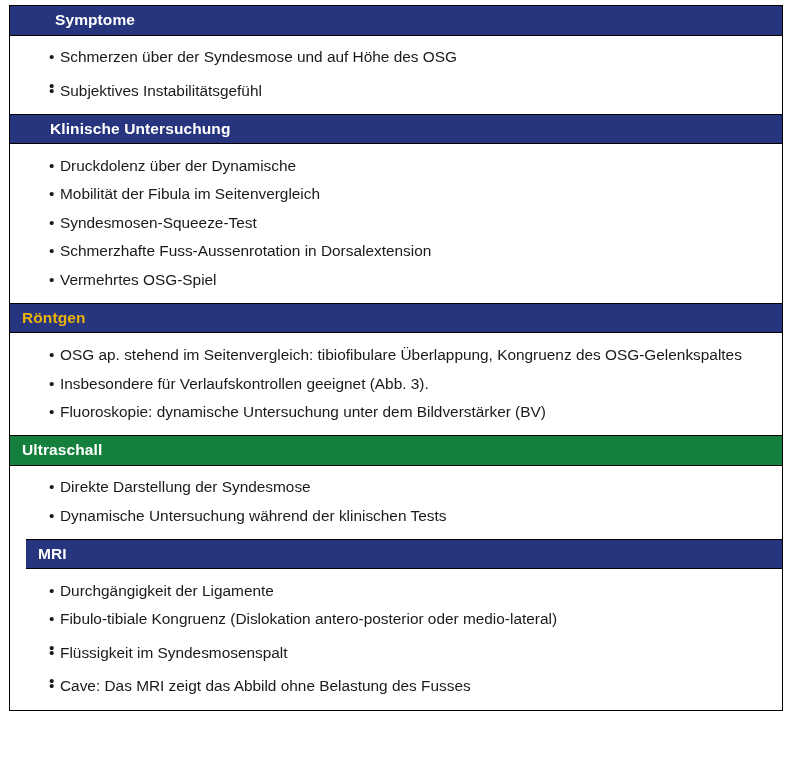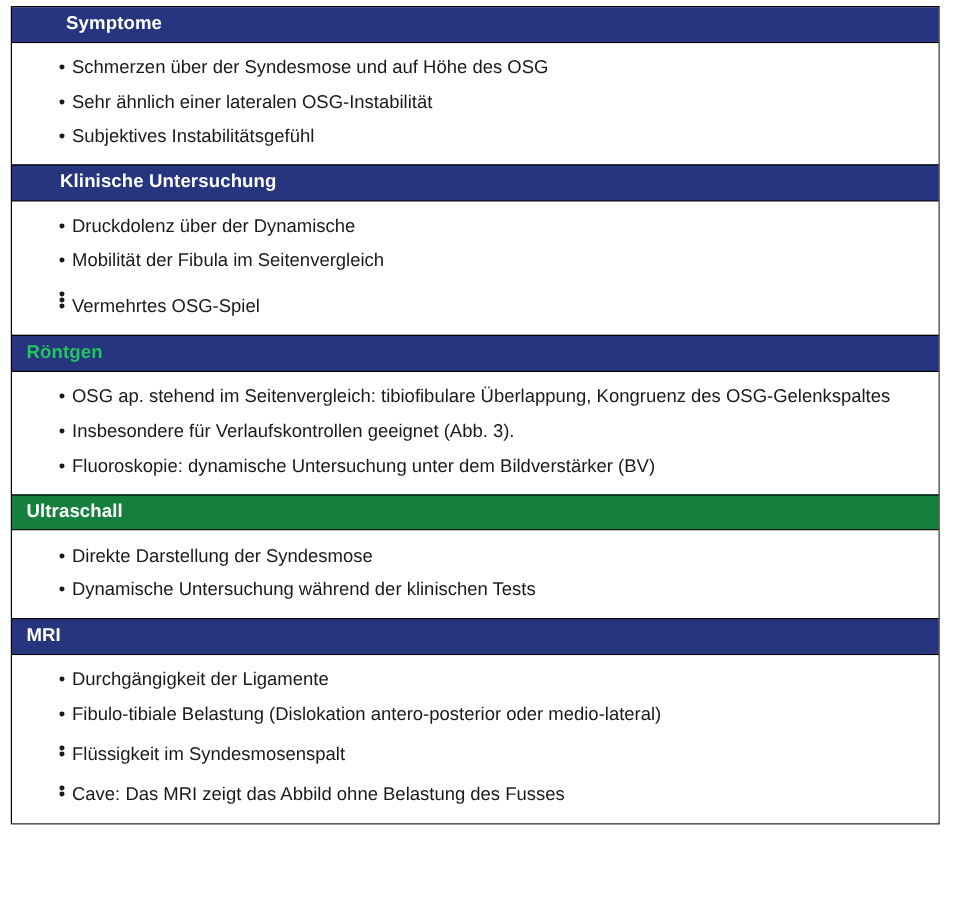--- a/index.html
+++ b/index.html
@@ -84,62 +84,62 @@
 <body style="background: rgb(255, 255, 255);">
 
 <div class="page">
 
   <div class="criteria-table" id="criteria-table" style="border-color: rgb(0, 0, 0);">
       <div class="section">
         <div class="section-header" style="background: rgb(39, 53, 126); color: rgb(255, 255, 255); border-top-color: rgb(0, 0, 0); border-bottom-color: rgb(0, 0, 0); padding-left: 45px;">Symptome</div>
         <div class="section-body">
           <ul class="bullet-list">
             <li class="bullet-item"><span class="bullet-dot">•</span><span class="bullet-text">Schmerzen über der Syndesmose und auf Höhe des OSG</span></li>
-            <li class="bullet-item"><span class="bullet-dot">•</span><span class="bullet-text">Sehr ähnlich einer lateralen OSG-Instabilität</span></li>
+            <li class="bullet-item"><span class="bullet-dot">•</span></li>
             <li class="bullet-item"><span class="bullet-dot">•</span><span class="bullet-text">Subjektives Instabilitätsgefühl</span></li>
           </ul>
         </div>
       </div>
       <div class="section">
         <div class="section-header" style="background: rgb(39, 53, 126); color: rgb(255, 255, 255); border-top-color: rgb(0, 0, 0); border-bottom-color: rgb(0, 0, 0); padding-left: 40px;">Klinische Untersuchung</div>
         <div class="section-body">
           <ul class="bullet-list">
             <li class="bullet-item"><span class="bullet-dot">•</span><span class="bullet-text">Druckdolenz über der Dynamische</span></li>
             <li class="bullet-item"><span class="bullet-dot">•</span><span class="bullet-text">Mobilität der Fibula im Seitenvergleich</span></li>
-            <li class="bullet-item"><span class="bullet-dot">•</span></li>
-            <li class="bullet-item"><span class="bullet-dot">•</span></li>
+            <li class="bullet-item"><span class="bullet-dot">•</span><span class="bullet-text">Syndesmosen-Squeeze-Test</span></li>
+            <li class="bullet-item"><span class="bullet-dot">•</span><span class="bullet-text">Schmerzhafte Fuss-Aussenrotation in Dorsalextension</span></li>
             <li class="bullet-item"><span class="bullet-dot">•</span><span class="bullet-text">Vermehrtes OSG-Spiel</span></li>
           </ul>
         </div>
       </div>
       <div class="section">
-        <div class="section-header" style="background: rgb(39, 53, 126); color: #22c55e; border-top-color: rgb(0, 0, 0); border-bottom-color: rgb(0, 0, 0);">Röntgen</div>
+        <div class="section-header" style="background: rgb(39, 53, 126); color: #eab308; border-top-color: rgb(0, 0, 0); border-bottom-color: rgb(0, 0, 0);">Röntgen</div>
         <div class="section-body">
           <ul class="bullet-list">
             <li class="bullet-item"><span class="bullet-dot">•</span><span class="bullet-text">OSG ap. stehend im Seitenvergleich: tibiofibulare Überlappung, Kongruenz des OSG-Gelenkspaltes</span></li>
             <li class="bullet-item"><span class="bullet-dot">•</span><span class="bullet-text">Insbesondere für Verlaufskontrollen geeignet (Abb. 3).</span></li>
             <li class="bullet-item"><span class="bullet-dot">•</span><span class="bullet-text">Fluoroskopie: dynamische Untersuchung unter dem Bildverstärker (BV)</span></li>
           </ul>
         </div>
       </div>
       <div class="section">
         <div class="section-header" style="background: #15803d; color: rgb(255, 255, 255); border-top-color: rgb(0, 0, 0); border-bottom-color: rgb(0, 0, 0);">Ultraschall</div>
         <div class="section-body">
           <ul class="bullet-list">
             <li class="bullet-item"><span class="bullet-dot">•</span><span class="bullet-text">Direkte Darstellung der Syndesmose</span></li>
             <li class="bullet-item"><span class="bullet-dot">•</span><span class="bullet-text">Dynamische Untersuchung während der klinischen Tests</span></li>
           </ul>
         </div>
       </div>
       <div class="section">
-        <div class="section-header" style="background: rgb(39, 53, 126); color: rgb(255, 255, 255); border-top-color: rgb(0, 0, 0); border-bottom-color: rgb(0, 0, 0);">MRI</div>
+        <div class="section-header" style="background: rgb(39, 53, 126); color: rgb(255, 255, 255); border-top-color: rgb(0, 0, 0); border-bottom-color: rgb(0, 0, 0); margin-left: 16px;">MRI</div>
         <div class="section-body">
           <ul class="bullet-list">
             <li class="bullet-item"><span class="bullet-dot">•</span><span class="bullet-text">Durchgängigkeit der Ligamente</span></li>
-            <li class="bullet-item"><span class="bullet-dot">•</span><span class="bullet-text">Fibulo-tibiale Belastung (Dislokation antero-posterior oder medio-lateral)</span></li>
+            <li class="bullet-item"><span class="bullet-dot">•</span><span class="bullet-text">Fibulo-tibiale Kongruenz (Dislokation antero-posterior oder medio-lateral)</span></li>
             <li class="bullet-item"><span class="bullet-dot">•</span></li>
             <li class="bullet-item"><span class="bullet-dot">•</span><span class="bullet-text">Flüssigkeit im Syndesmosenspalt</span></li>
             <li class="bullet-item"><span class="bullet-dot">•</span></li>
             <li class="bullet-item"><span class="bullet-dot">•</span><span class="bullet-text">Cave: Das MRI zeigt das Abbild ohne Belastung des Fusses</span></li>
           </ul>
         </div>
       </div>
     </div>
 
 </div>

